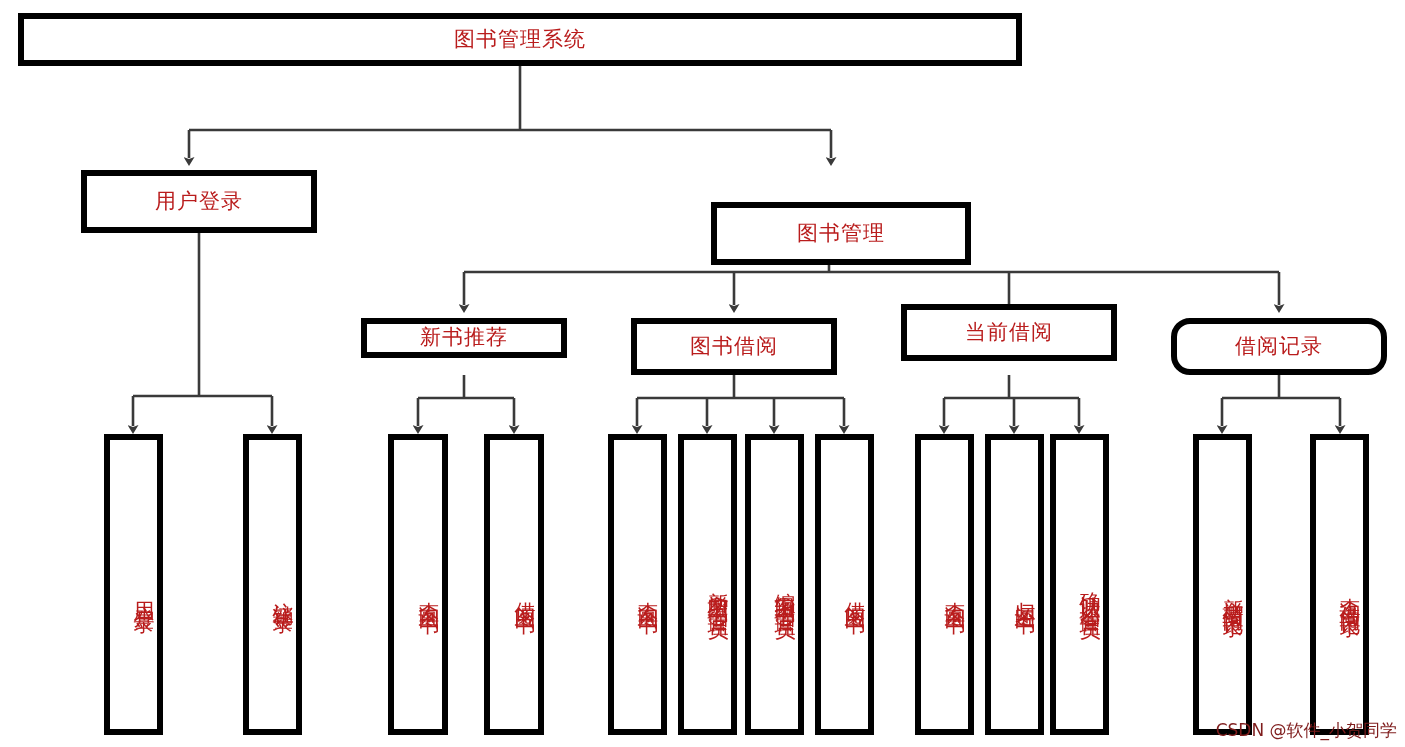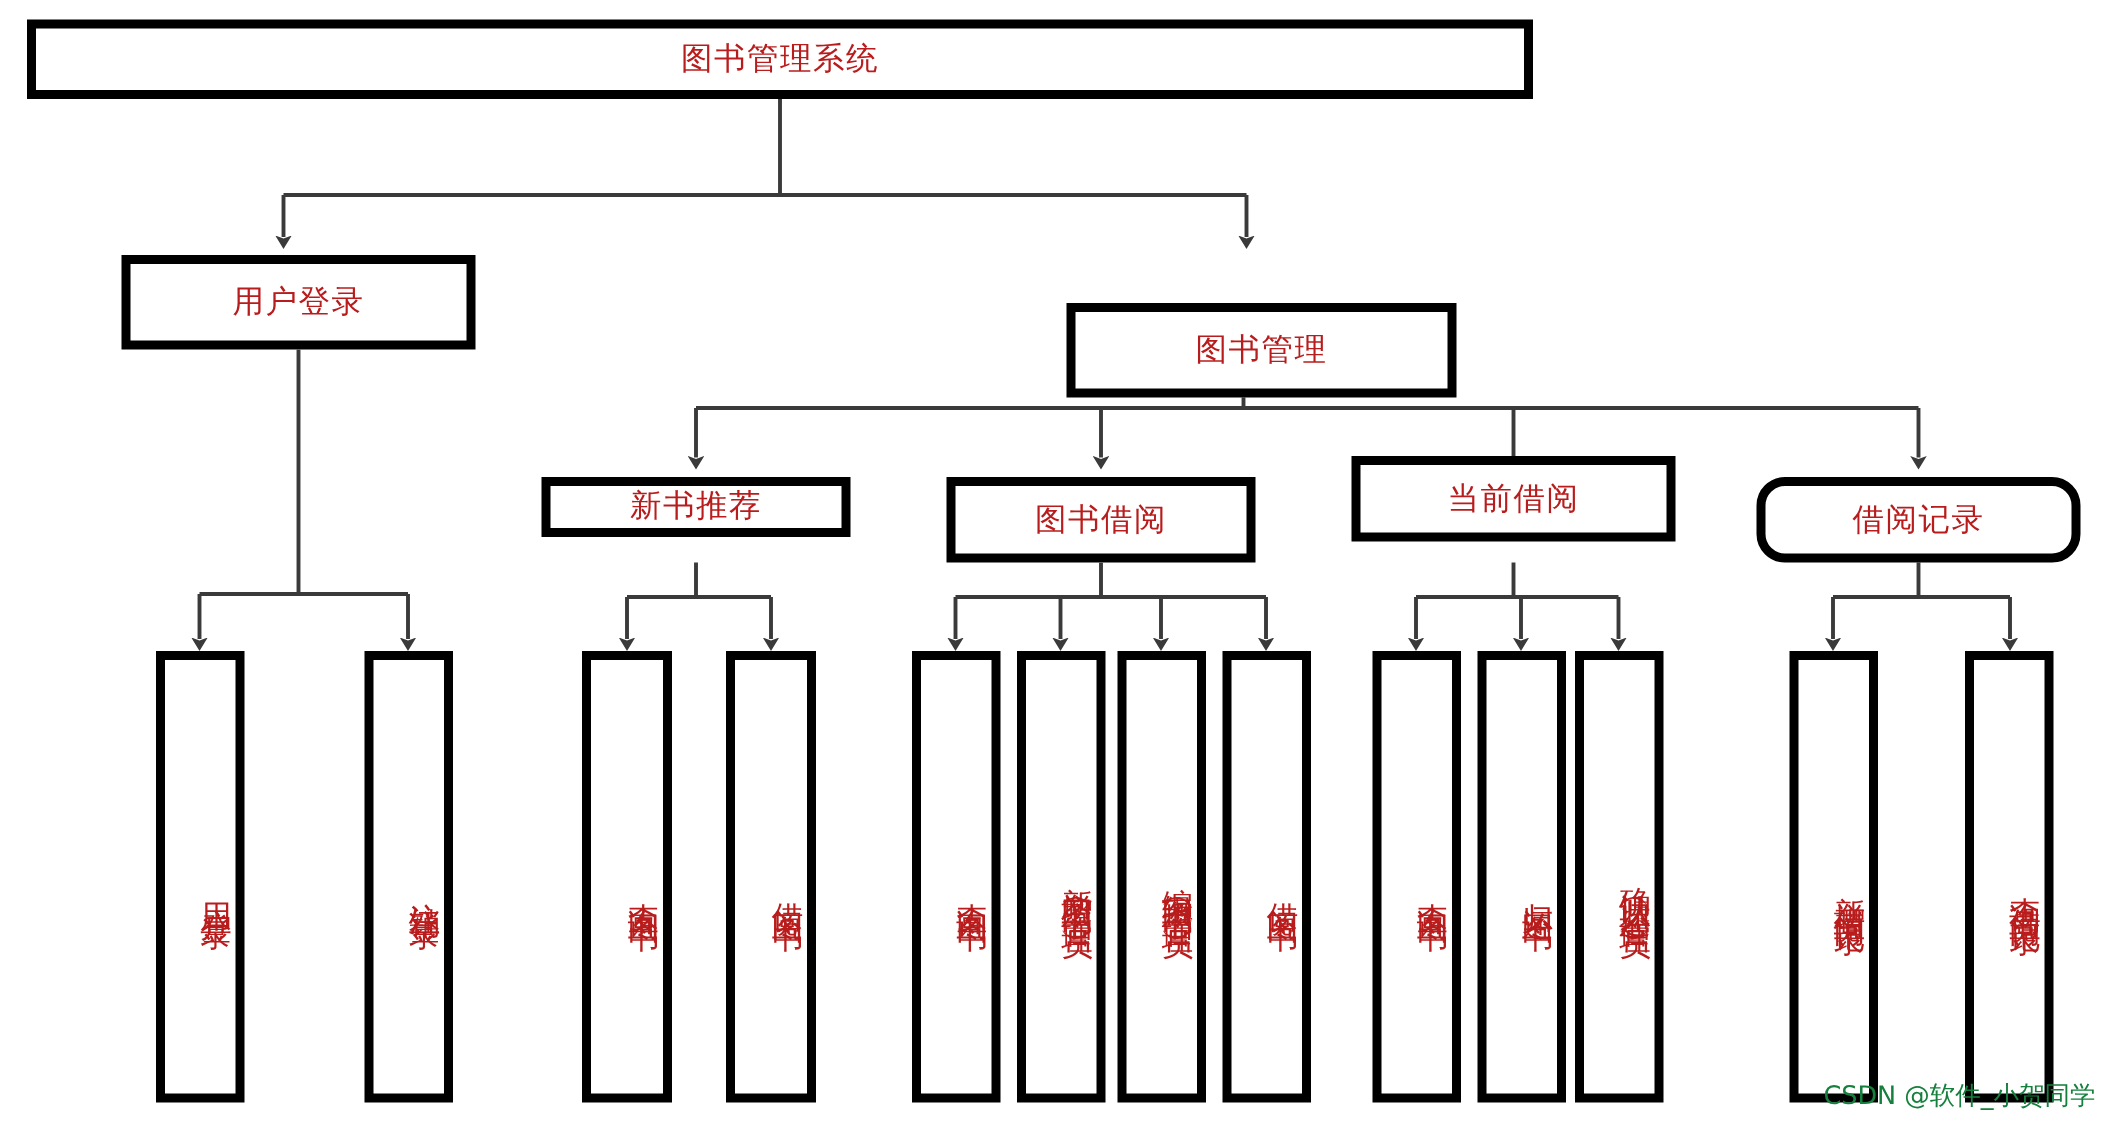--- a/index.html
+++ b/index.html
@@ -56,21 +56,21 @@
   .node-v .vtext {
     writing-mode: vertical-rl;
     text-orientation: upright;
     white-space: nowrap;
   }
   #watermark {
     position: absolute;
     right: 8px;
     bottom: 5px;
     font-size: 17px;
-    color: #15803d;
+    color: #7f1d1d;
     z-index: 9;
     white-space: nowrap;
     font-family: "DejaVu Sans", "Liberation Sans", sans-serif;
   }
 </style>
 </head>
 <body>
 
 <div id="canvas">
 

